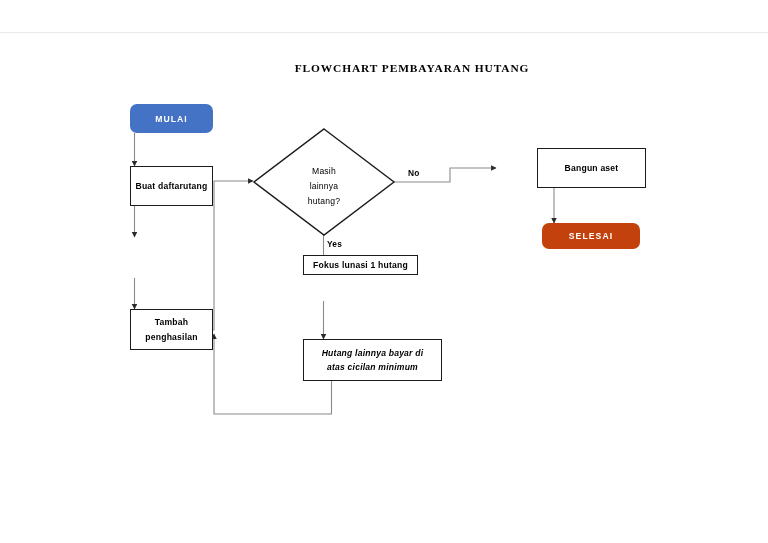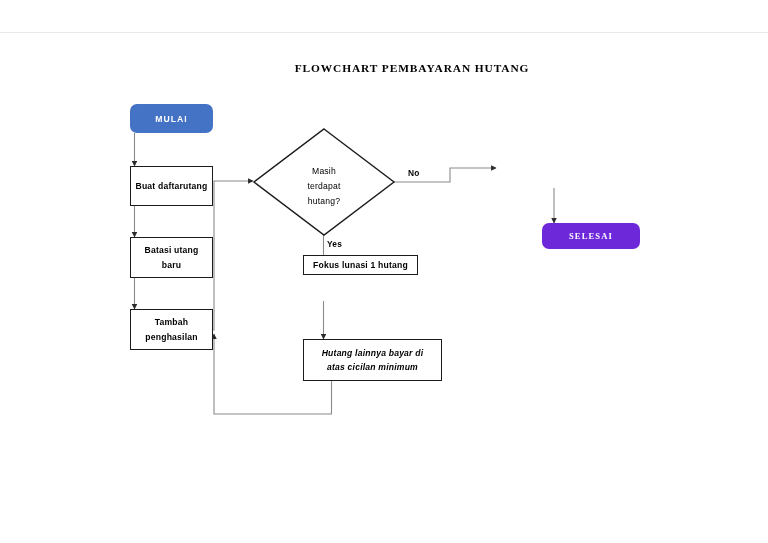--- a/index.html
+++ b/index.html
@@ -49,21 +49,21 @@
     letter-spacing: 0.2px;
   }
   .term {
     border-radius: 7px;
     color: #ffffff;
     font-size: 8.6px;
     font-weight: bold;
     letter-spacing: 1.1px;
   }
   .term.start { background: #4472c4; }
-  .term.end   { background: #6d28d9; font-family: Liberation Serif, serif; }
+  .term.end   { background: #c2410c; }
   .diamond-label {
     position: absolute;
     font-size: 8.6px;
     font-weight: normal;
     line-height: 1.75;
     color: #000;
     text-align: center;
     letter-spacing: 0.2px;
   }
   .edge-label {
@@ -127,49 +127,48 @@
 
   <div class="node term start" style="left:93px; top:104px; width:83px; height:29px;">
     <span>MULAI</span>
   </div>
 
   <div class="node proc" style="left:93px; top:166px; width:83px; height:40px; flex-direction:row;">
     <span>Buat daftar</span>
     <span>utang</span>
   </div>
 
-  <div class="node proc" style="left:93px; top:237px; width:83px; height:41px; flex-direction:column;">
-    <span>Batasi utang</span>
-    <span>baru</span>
-  </div>
 
   <div class="node proc" style="left:93px; top:309px; width:83px; height:41px; flex-direction:column;">
     <span>Tambah</span>
     <span>penghasilan</span>
   </div>
 
   <svg style="position:absolute; left:252px; top:127px; width:144px; height:110px;" viewBox="0 0 144 110" xmlns="http://www.w3.org/2000/svg">
     <polygon points="72,2 142,55 72,108 2,55" fill="#ffffff" stroke="#1b1b1b" stroke-width="1.4"></polygon>
   </svg>
   <div class="diamond-label" style="left:272px; top:164px; width:104px;">
     <div>Masih</div>
-    <div>terdapat</div>
+    <div>lainnya</div>
     <div>hutang?</div>
   </div>
 
   <div class="edge-label" style="left:327px; top:239px;">Yes</div>
   <div class="edge-label" style="left:408px; top:168px;">No</div>
 
   <div class="node proc" style="left:266px; top:255px; width:115px; height:20px;">
     <span>Fokus lunasi 1 hutang</span>
   </div>
 
   <div class="node proc" style="left:266px; top:339px; width:139px; height:42px; flex-direction:column;font-style:italic;">
     <span>Hutang lainnya bayar di</span>
     <span>atas cicilan minimum</span>
   </div>
 
+  <div class="node proc" style="left:500px; top:148px; width:109px; height:40px;">
+    <span>Bangun aset</span>
+  </div>
 
   <div class="node term end" style="left:505px; top:223px; width:98px; height:26px;">
     <span>SELESAI</span>
   </div>
 
 </div>
 
 </body></html>

